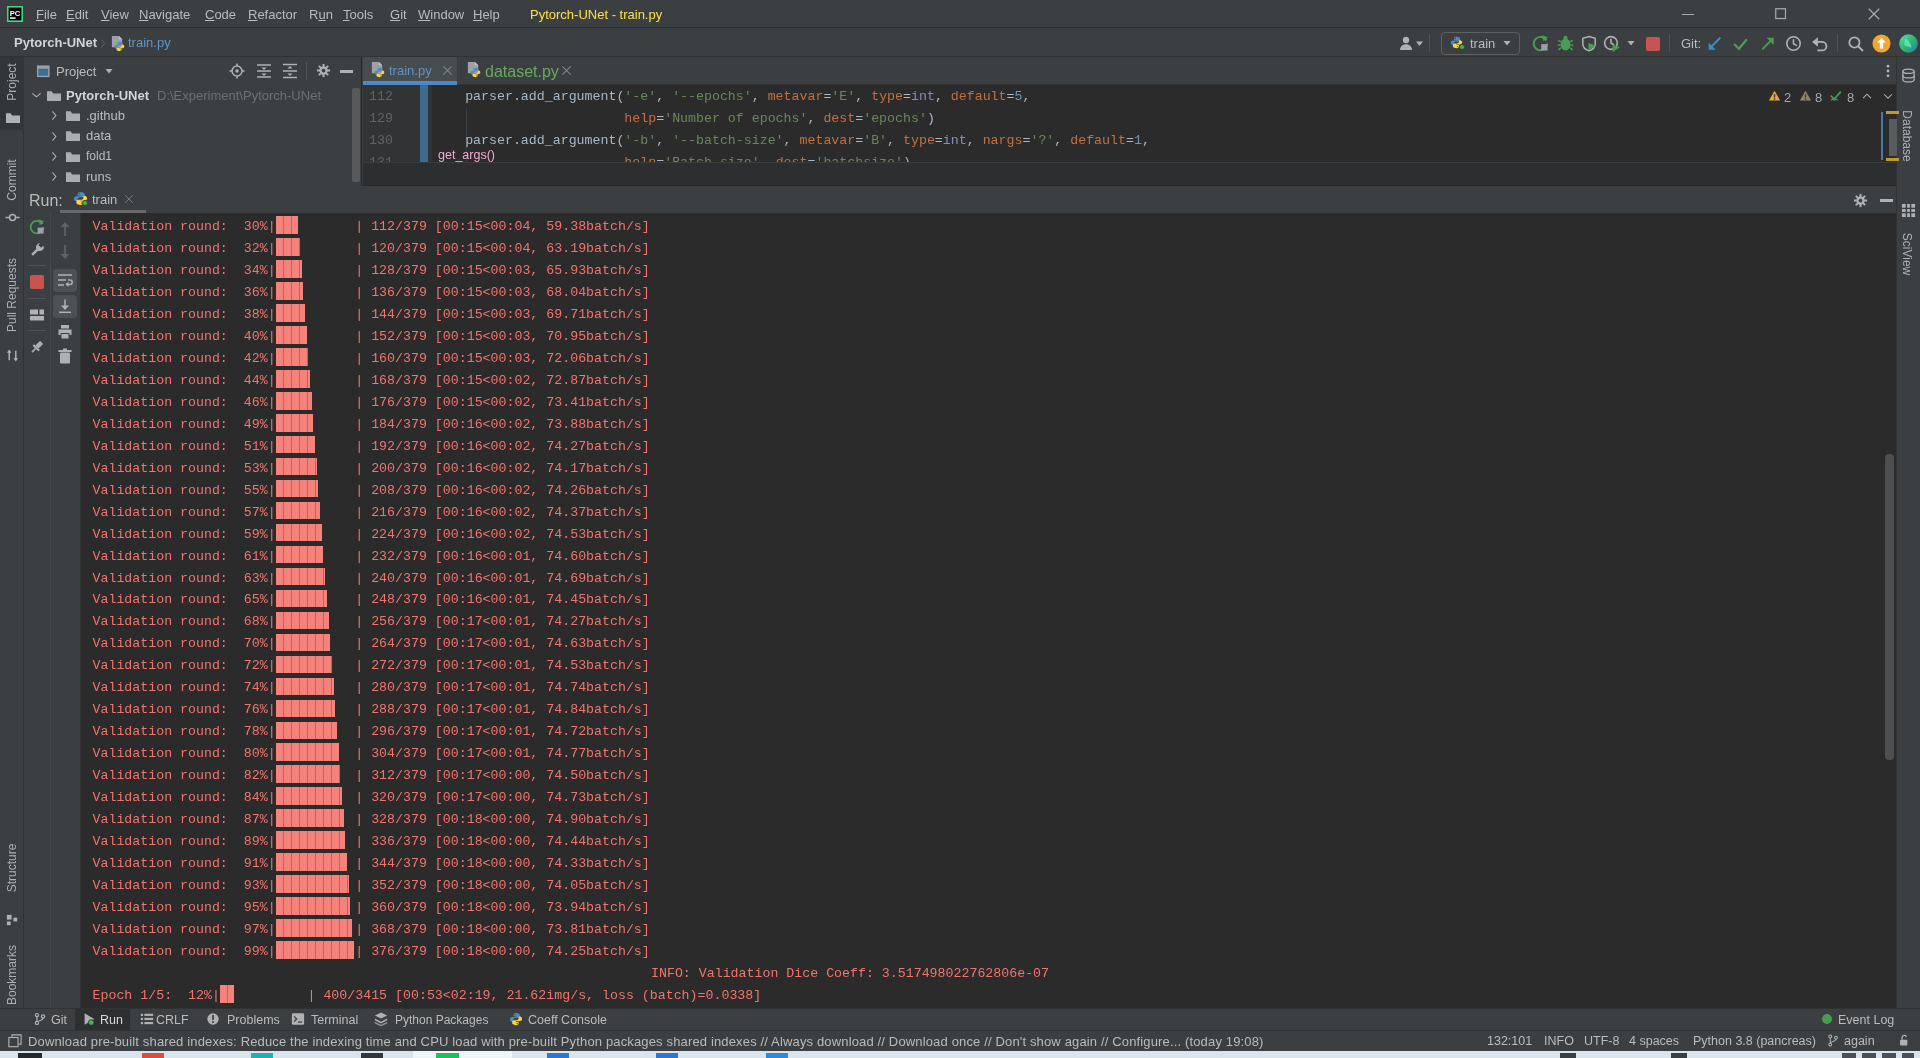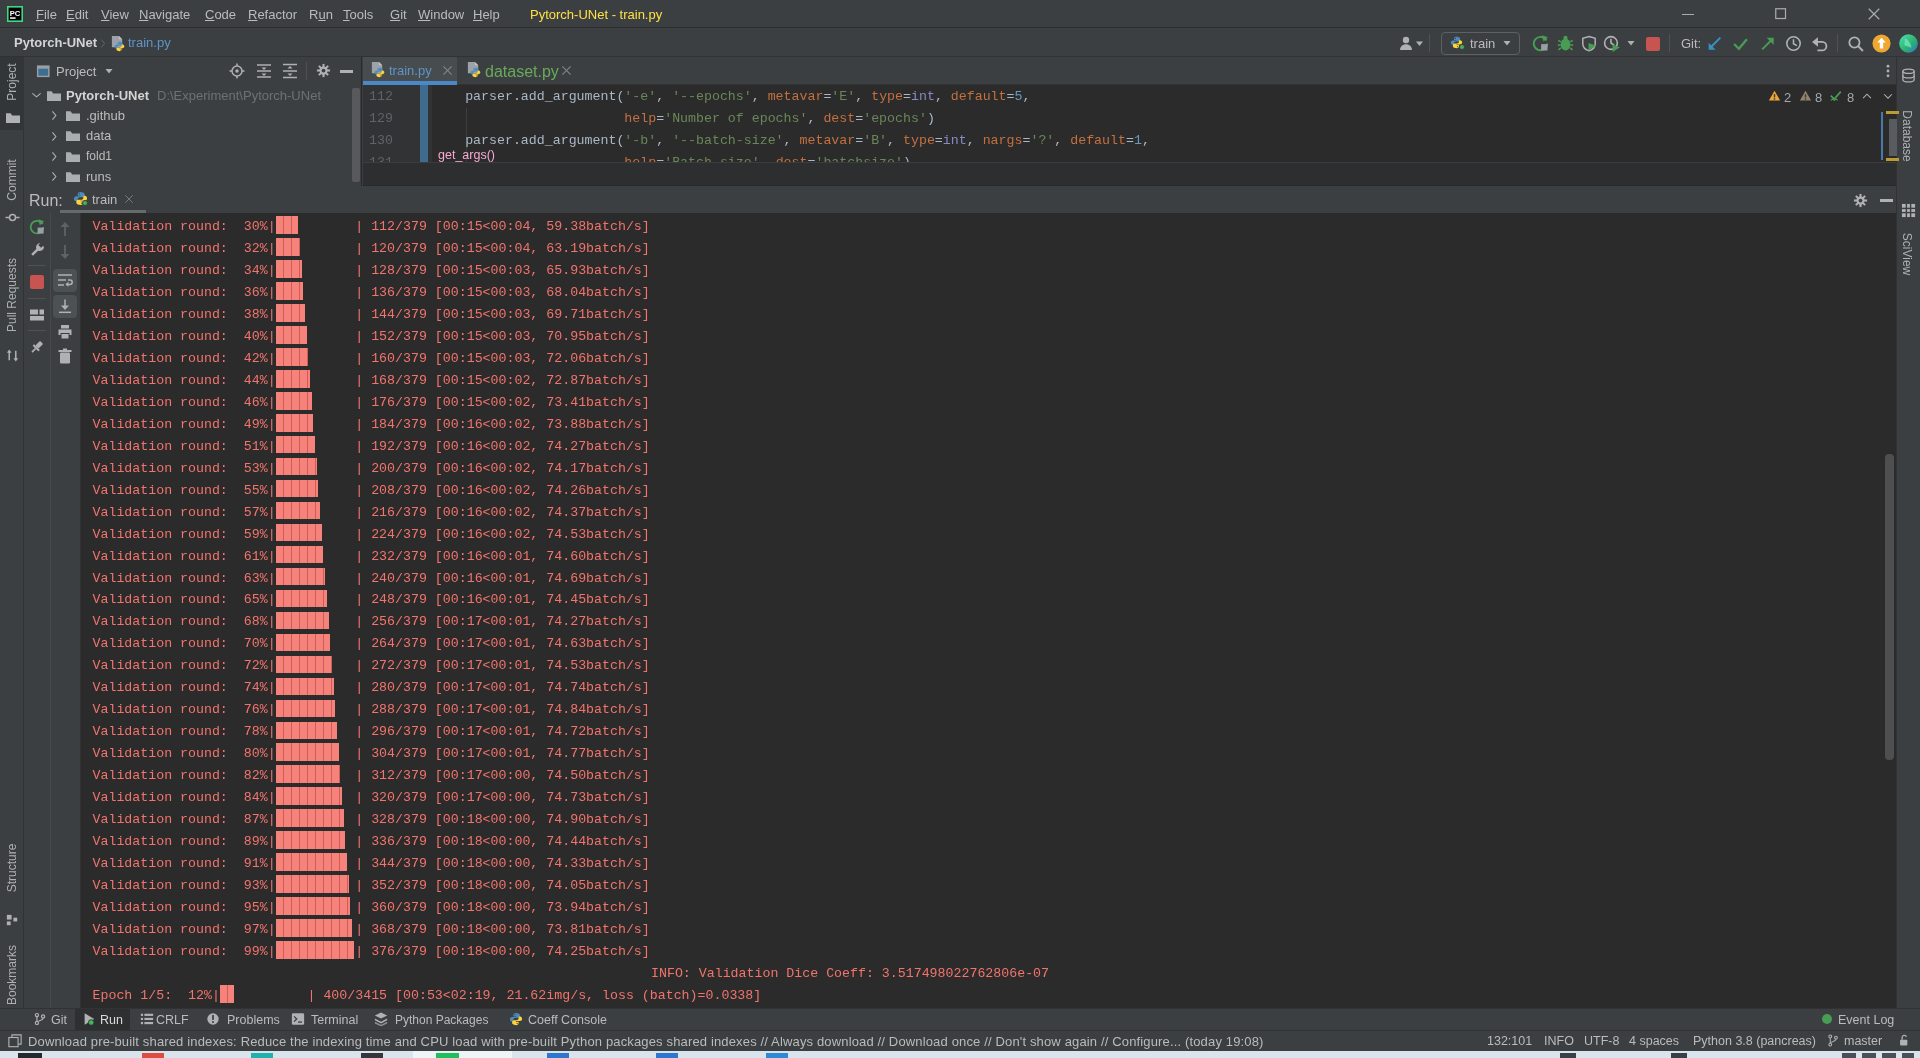--- a/index.html
+++ b/index.html
@@ -582,21 +582,21 @@
 <div class="abs" style="left:1629px;top:1034px;font-size:12.5px;color:#BBBBBB">4 spaces</div>
 <div class="abs" style="left:1693px;top:1034px;font-size:12.5px;color:#BBBBBB">Python 3.8 (pancreas)</div>
 <svg class="abs" style="left:1827px;top:1034px" width="13" height="13" viewBox="0 0 16 16">
     <g stroke="#AFB1B3" stroke-width="1.3" fill="none">
       <circle cx="4" cy="3" r="1.7"></circle>
       <circle cx="4" cy="13" r="1.7"></circle>
       <circle cx="11" cy="4.5" r="1.7"></circle>
       <path d="M4 4.7v6.6M11 6.2c0 3-3.5 2.3-7 4.4"></path>
     </g>
   </svg>
-<div class="abs" style="left:1844px;top:1034px;font-size:12.5px;color:#BBBBBB">master</div>
+<div class="abs" style="left:1844px;top:1034px;font-size:12.5px;color:#BBBBBB">again</div>
 <svg class="abs" style="left:1898px;top:1034px" width="13" height="13" viewBox="0 0 16 16">
     <g fill="#AFB1B3">
       <rect x="2.5" y="7" width="9" height="7" rx="1"></rect>
       <path d="M5 7V4.5a2.8 2.8 0 0 1 5.4-1" fill="none" stroke="#AFB1B3" stroke-width="1.6"></path>
     </g>
   </svg>
 <div class="abs" style="left:0;top:1051px;width:1920px;height:7px;background:#D9E4EC"></div>
 <div class="abs" style="left:413px;top:1051px;width:99px;height:7px;background:#EDF5F7"></div>
 <div class="abs" style="left:18px;top:1053px;width:24px;height:5px;background:#24292E"></div>
 <div class="abs" style="left:142px;top:1053px;width:22px;height:5px;background:#DD4B41"></div>

